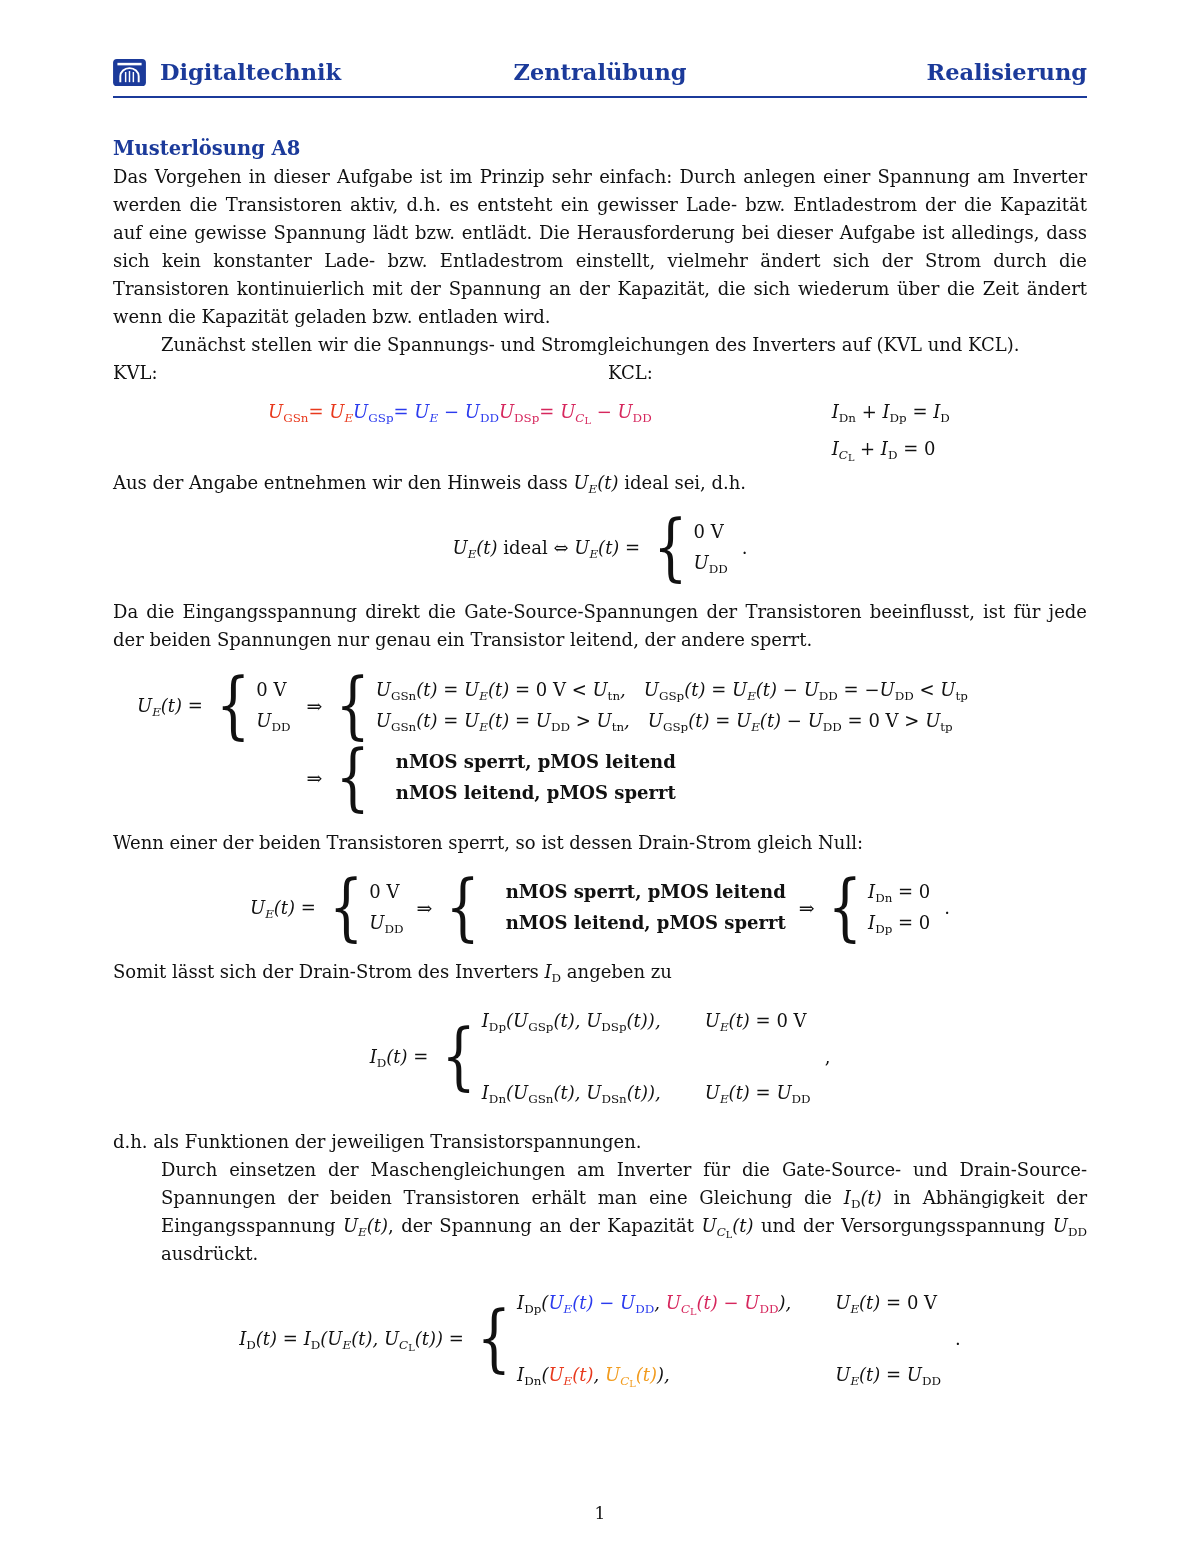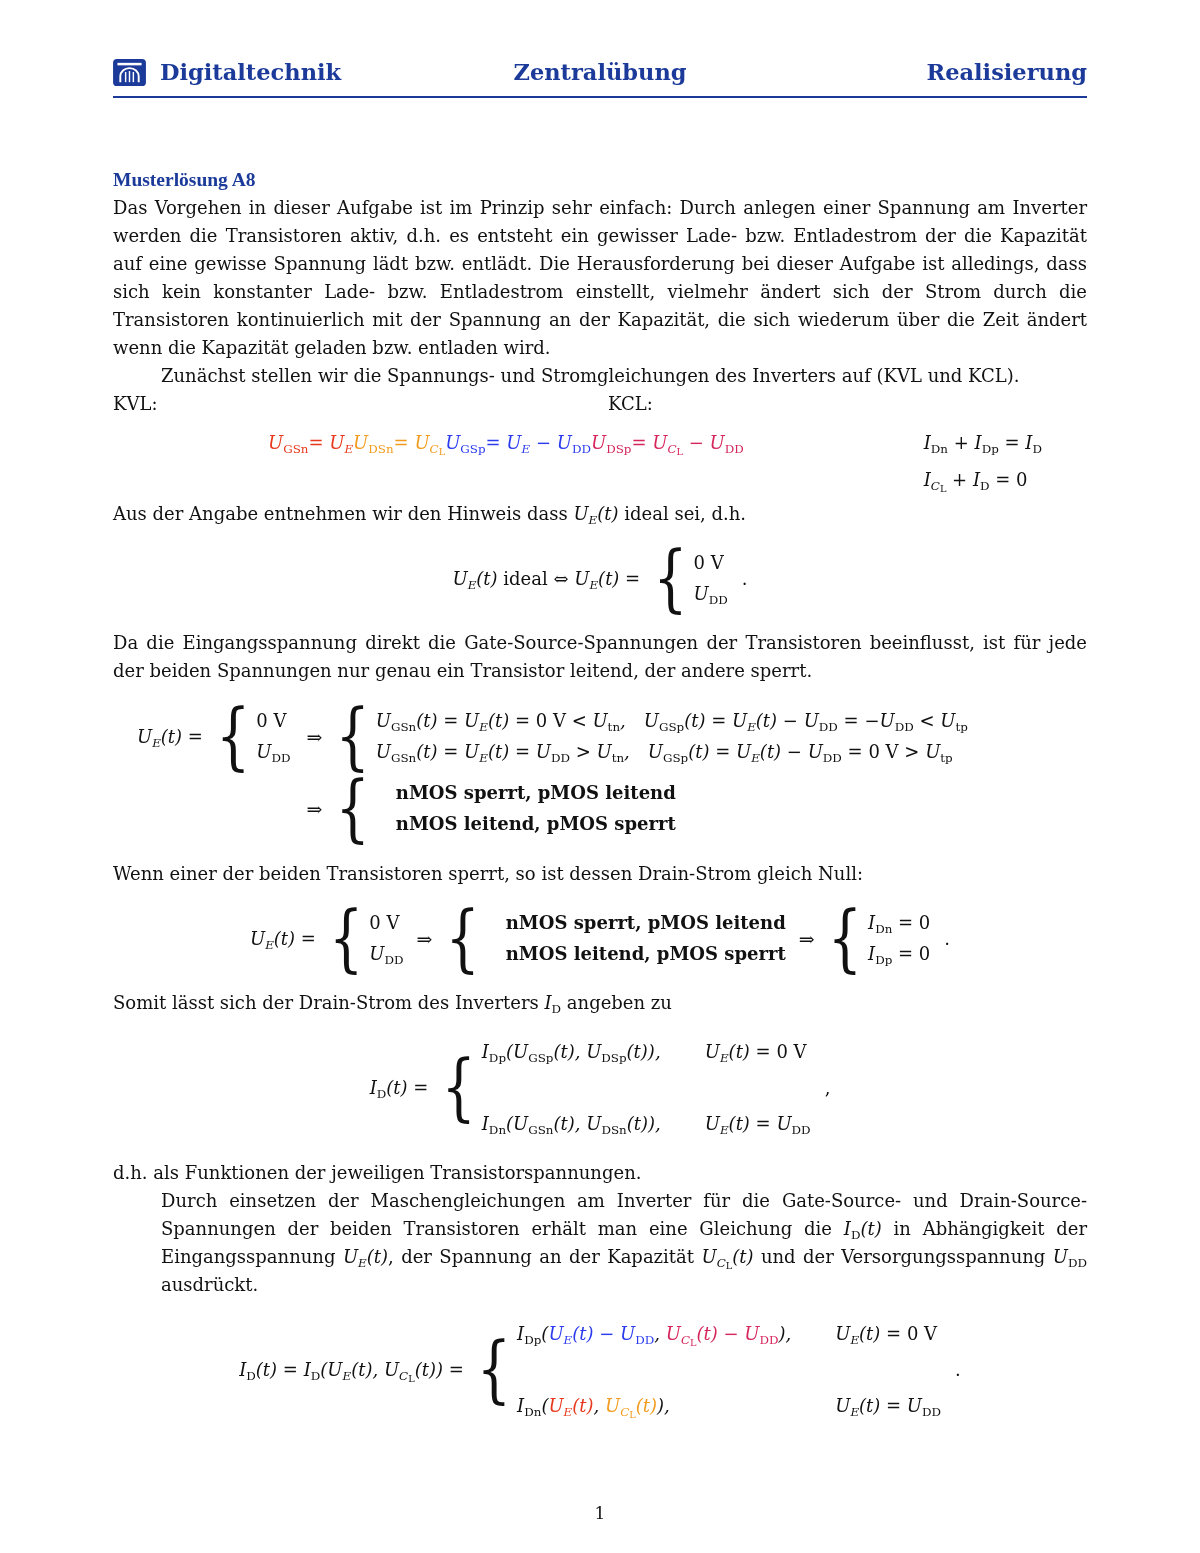--- a/index.html
+++ b/index.html
@@ -23,21 +23,21 @@
   
   .header{
     position:relative;display:flex;align-items:center;justify-content:space-between;
     border-bottom:2.5px solid var(--navy);padding-bottom:9px;
   }
   .brand{display:flex;align-items:center;gap:14px;}
   .logo{width:33px;height:29px;flex:0 0 auto;}
   .h-text{font-weight:bold;font-size:22.5px;color:var(--navy);line-height:1.1;}
   .h-center{position:absolute;left:50%;transform:translateX(-50%);}
   
-  .title{font-weight:bold;font-size:19.5px;color:var(--navy);margin-top:68px;line-height:28px;font-family:Liberation Serif, serif;}
+  .title{font-weight:bold;font-size:19.5px;color:var(--navy);margin-top:37px;line-height:28px;}
   .para{text-align:justify;}
   .para + .para{margin-top:0;margin-left:48px;}
   .mi{font-style:italic;}
   .up{font-style:normal;}
   sub{font-size:66%;line-height:0;vertical-align:-0.3em;font-style:normal;}
   sub sub{font-size:82%;vertical-align:-0.18em;}
   
   .labels-row{display:grid;grid-template-columns:1fr 1fr;}
   .labels-row .lbl2{padding-left:8px;}
   .kvl-kcl{display:grid;grid-template-columns:1fr 1fr;margin:11px 0 6px 0;}
@@ -100,21 +100,20 @@
   <p class="para">Zunächst stellen wir die Spannungs- und Stromgleichungen des Inverters auf (KVL und KCL).</p>
 
   <div class="labels-row">
     <span>KVL:</span>
     <span class="lbl2">KCL:</span>
   </div>
 
   <div class="kvl-kcl">
     <div class="kvl-col math">
       <span class="row c-red">U<sub>GSn</sub>= U<sub><i>E</i></sub></span>
-      <span class="row c-orange">U<sub>DSn</sub>= U<sub><i>C</i><sub>L</sub></sub></span>
       <span class="row c-blue">U<sub>GSp</sub>= U<sub><i>E</i></sub> − U<sub>DD</sub></span>
       <span class="row c-crimson">U<sub>DSp</sub>= U<sub><i>C</i><sub>L</sub></sub> − U<sub>DD</sub></span>
     </div>
     <div class="kcl-col math">
       <span class="row">I<sub>Dn</sub> + I<sub>Dp</sub> = I<sub>D</sub></span>
       <span class="row">I<sub><i>C</i><sub>L</sub></sub> + I<sub>D</sub> = <span class="up">0</span></span>
     </div>
   </div>
 
   <p class="para">Aus der Angabe entnehmen wir den Hinweis dass <span class="mi">U<sub><i>E</i></sub>(t)</span> ideal sei, d.h.</p>

